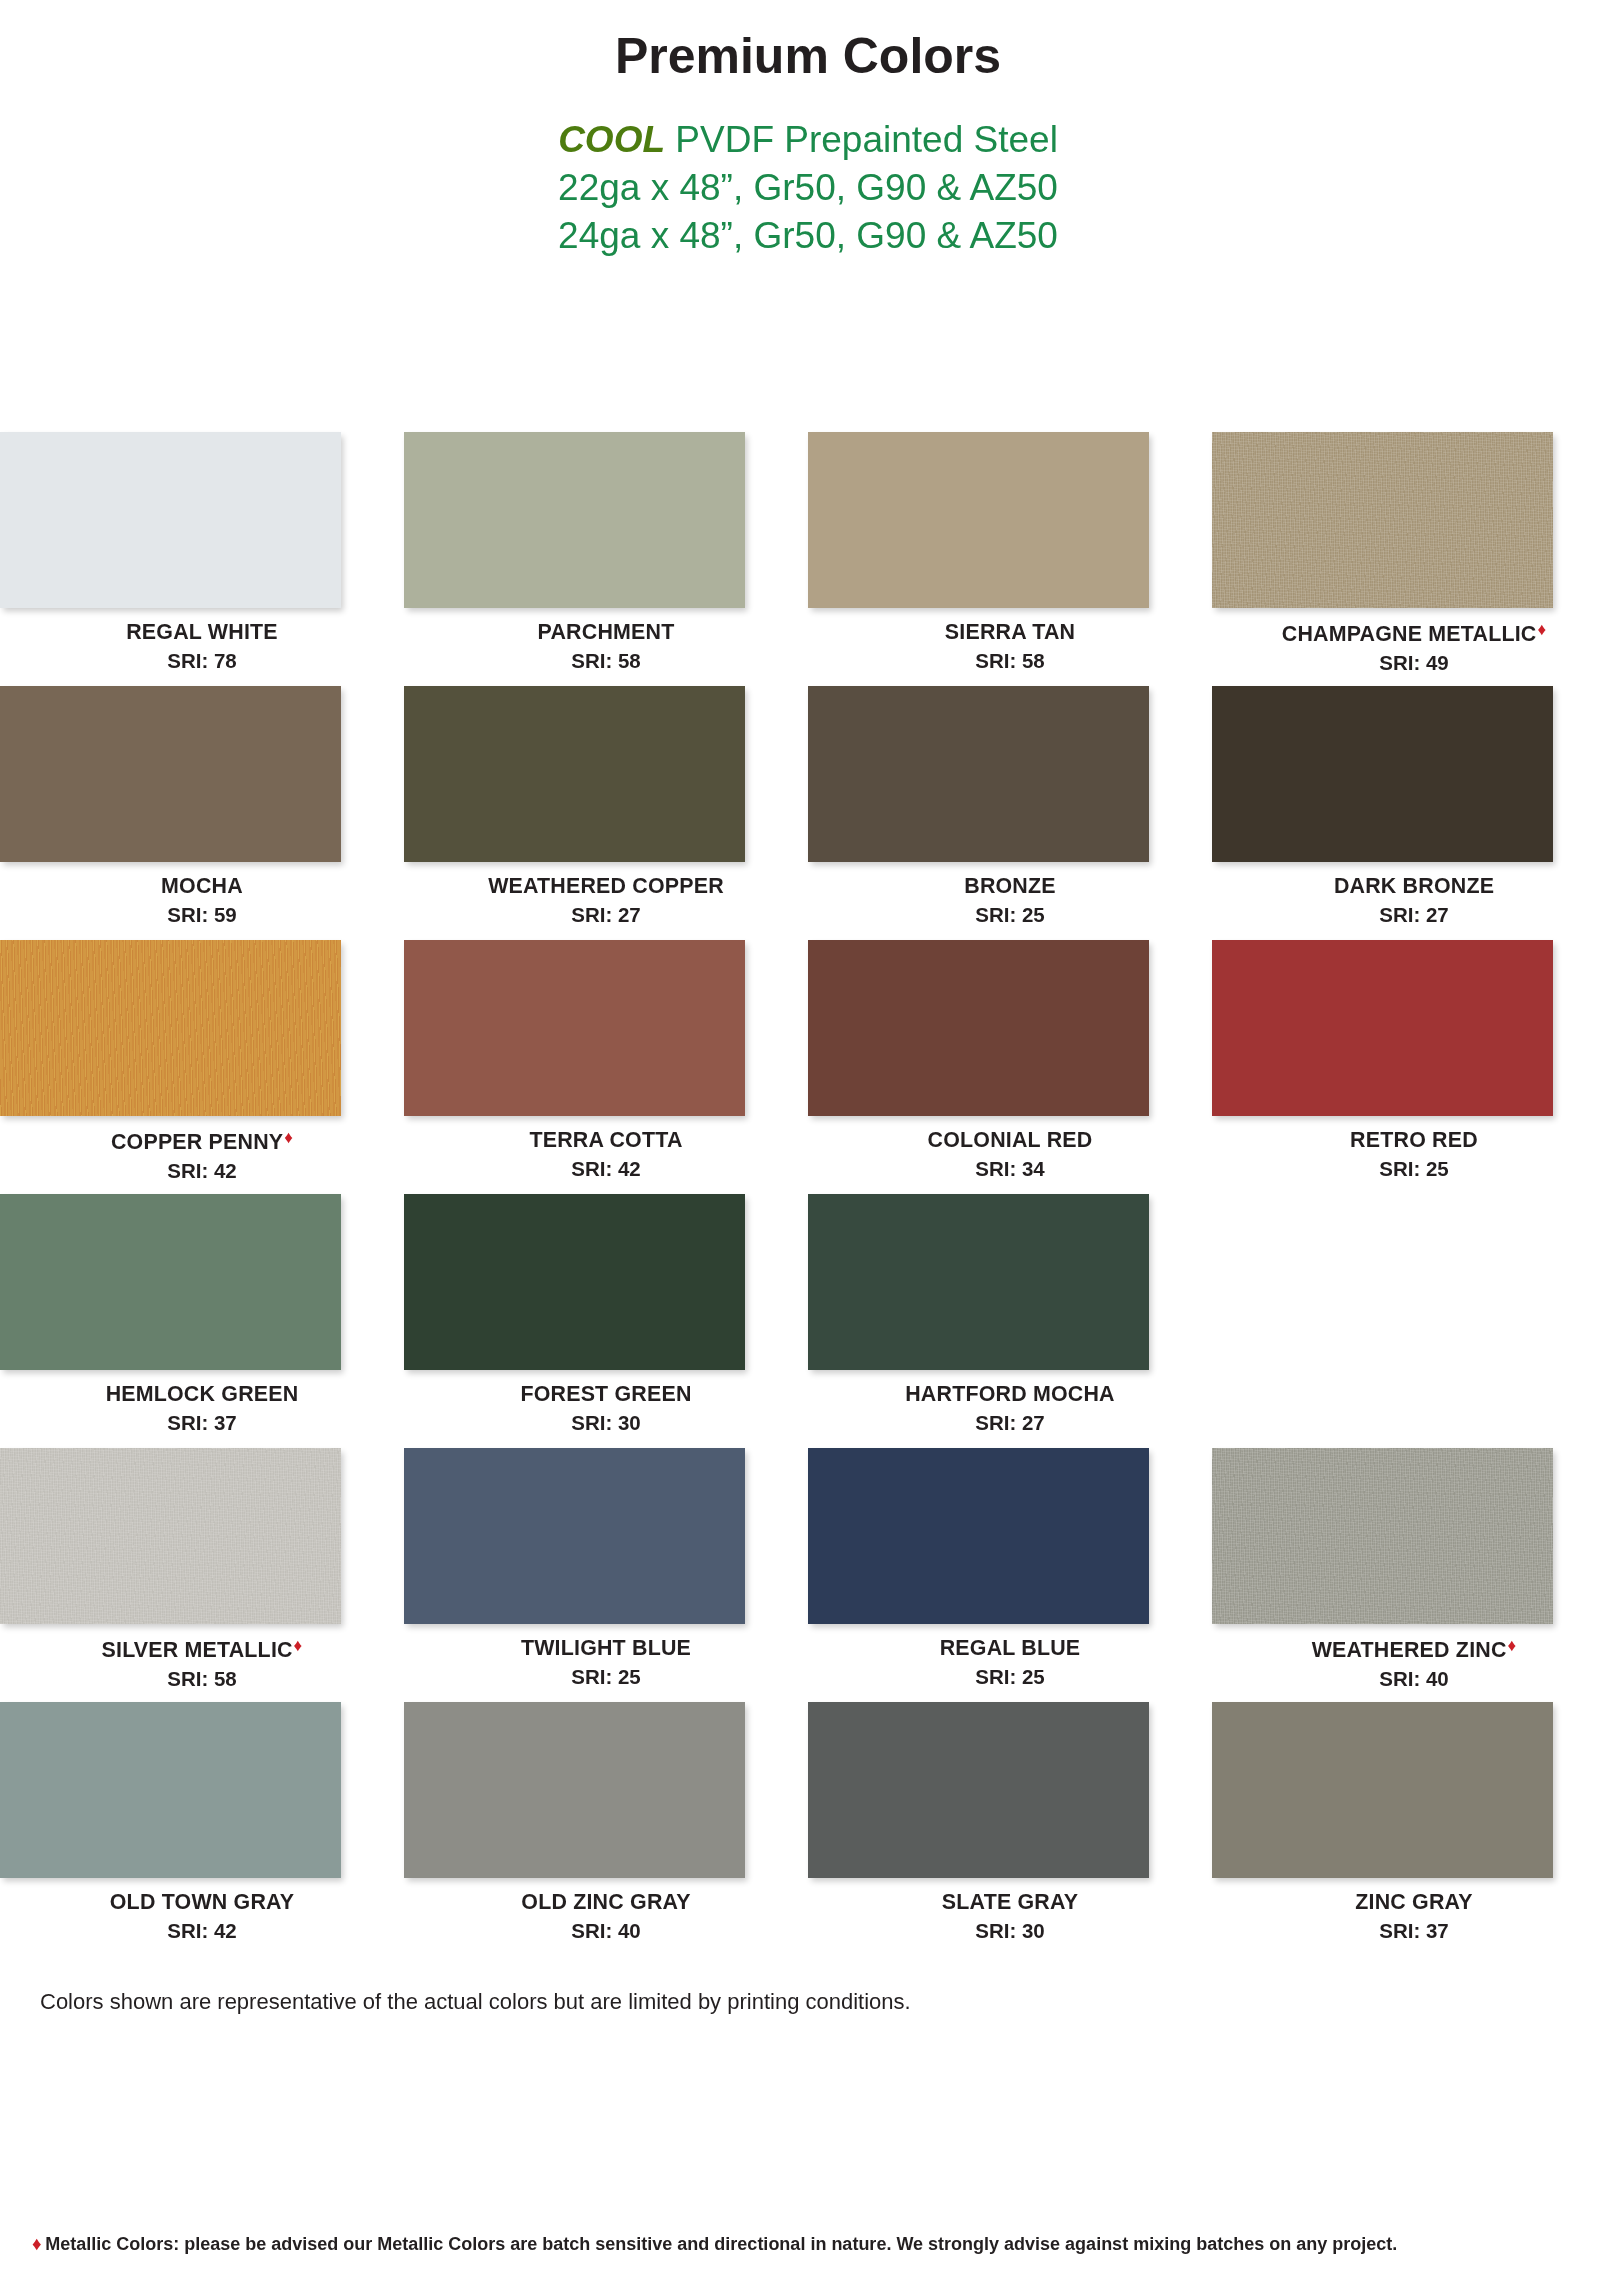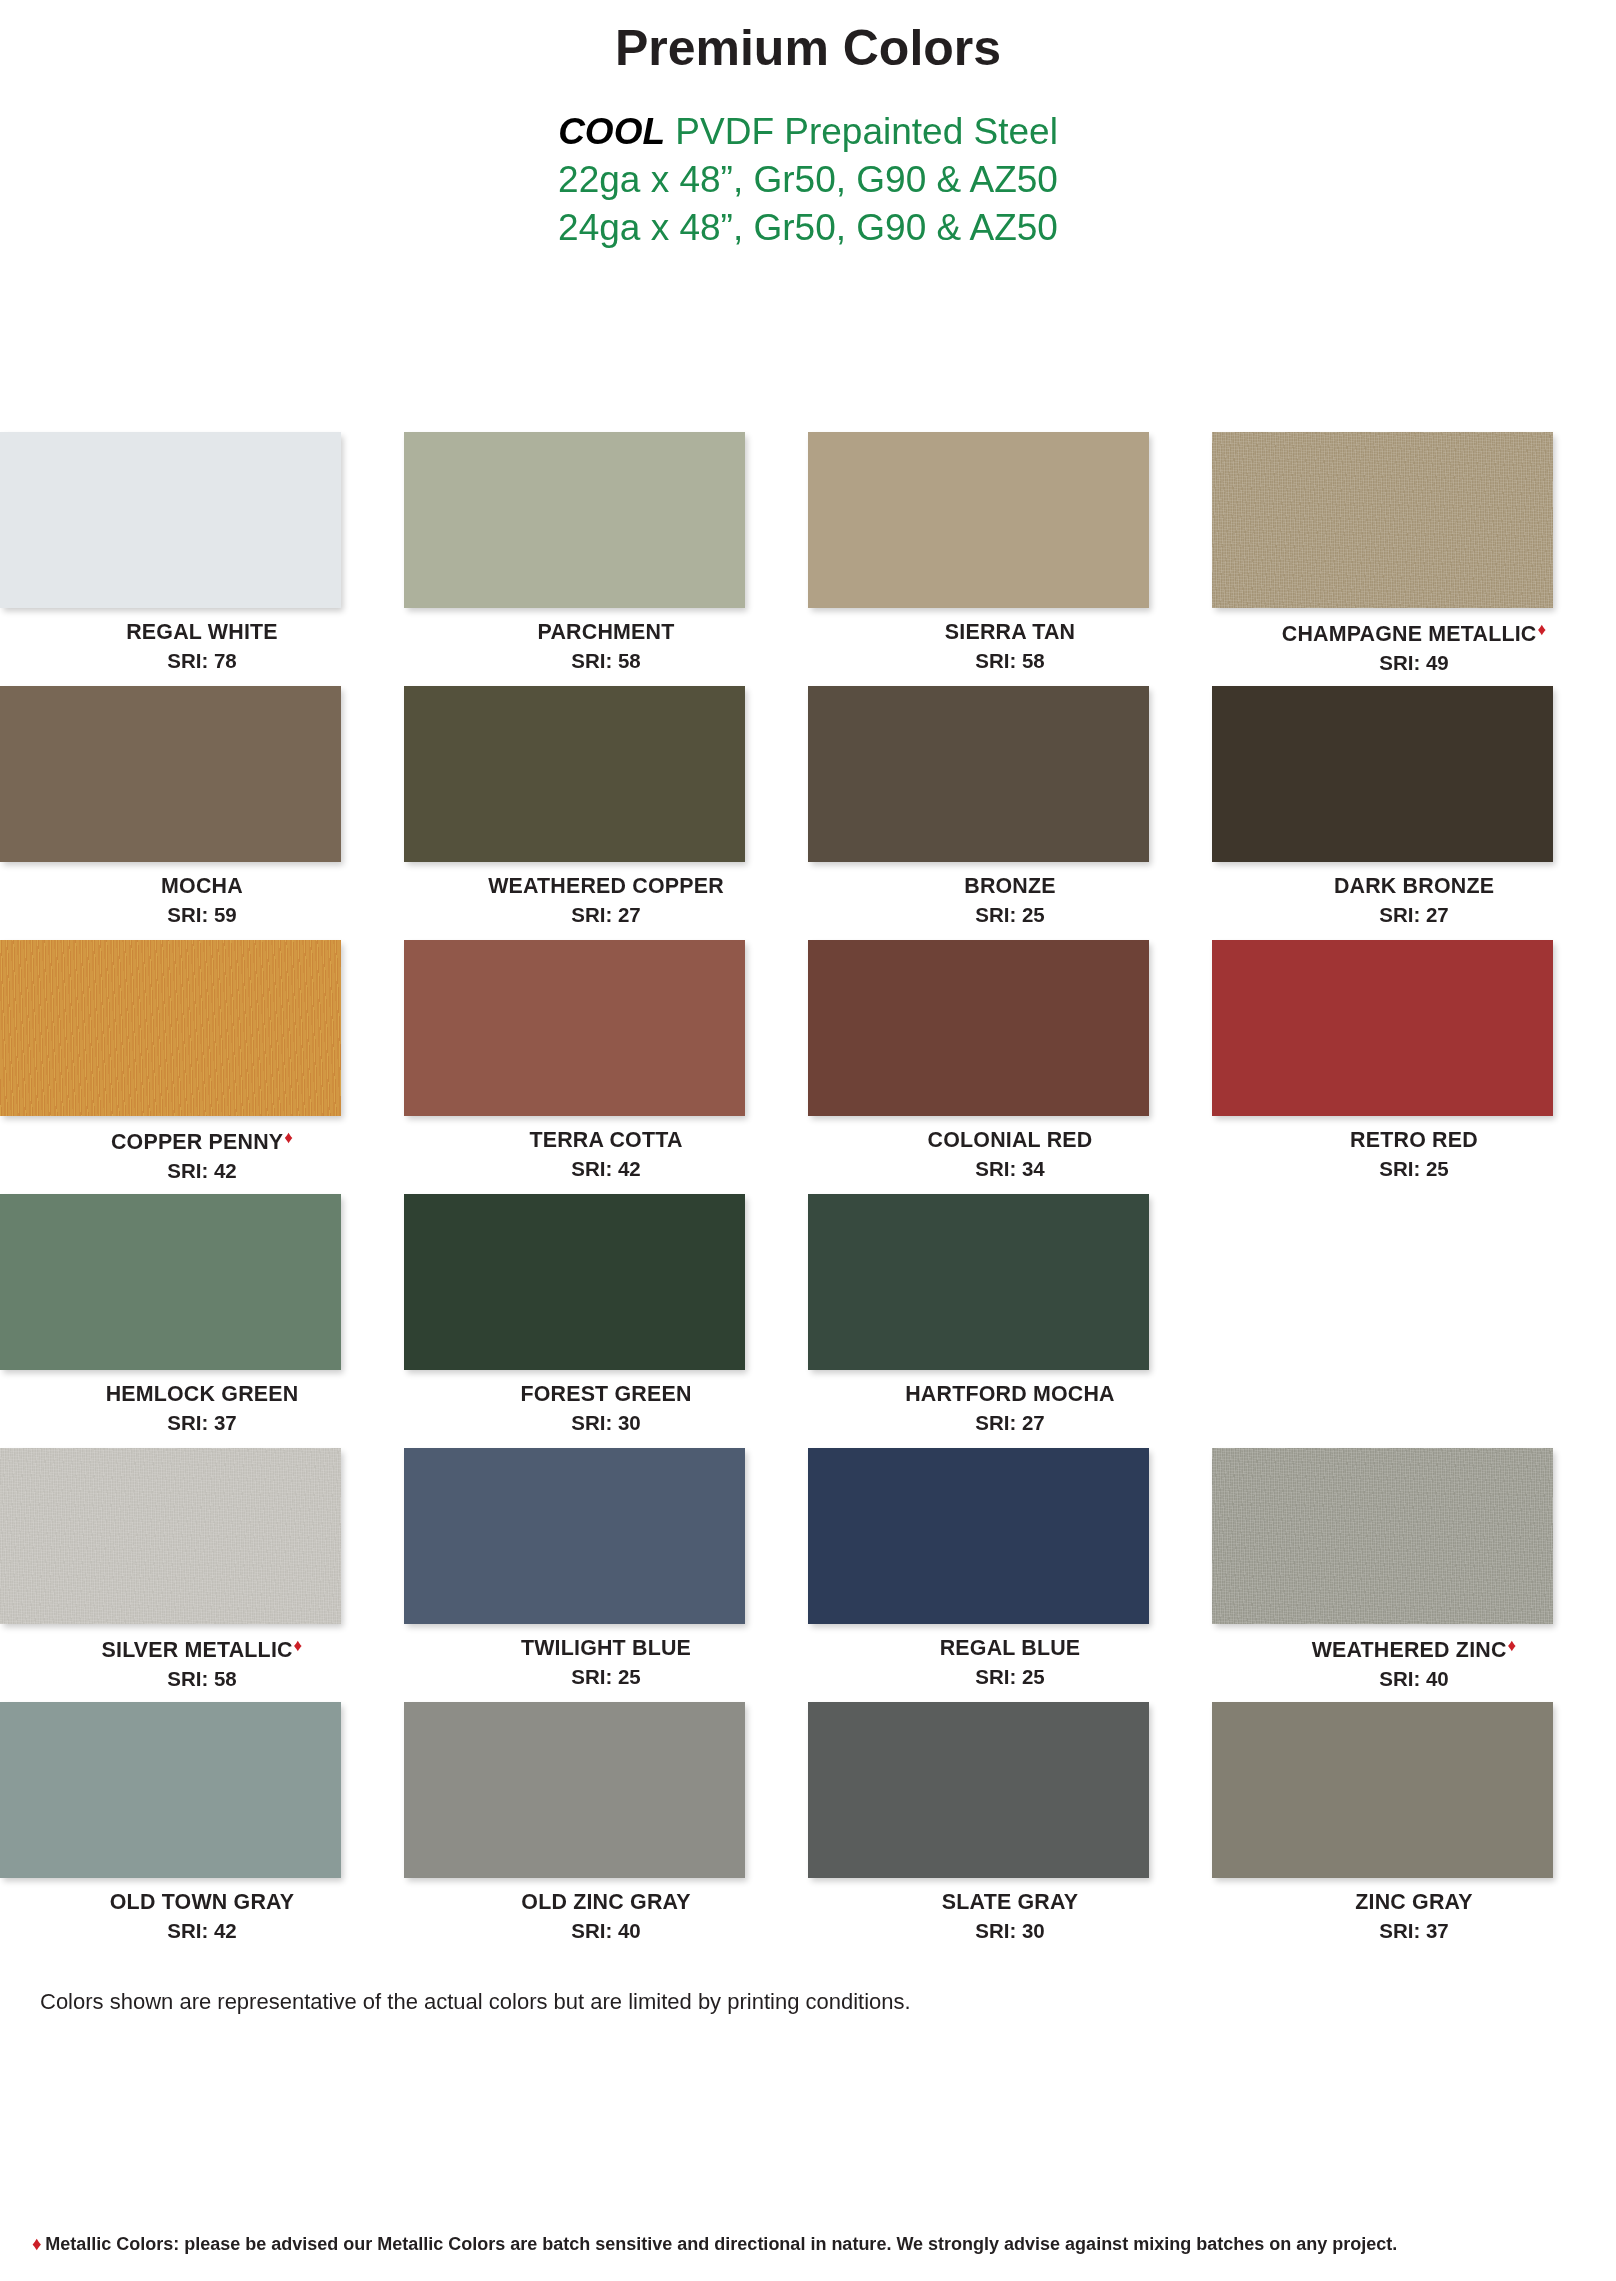--- a/index.html
+++ b/index.html
@@ -16,21 +16,21 @@
   .page {
     position: relative;
     width: 1616px;
     height: 2281px;
     background: #ffffff;
     overflow: hidden;
   }
 
   
   .header {
-    padding-top: 20px;
+    padding-top: 28px;
     text-align: center;
   }
 
   .main-title {
     font-size: 50px;
     font-weight: bold;
     color: #231f20;
     letter-spacing: 0px;
     line-height: 1.12;
   }
@@ -42,21 +42,21 @@
 
   .sub-line {
     font-size: 37px;
     color: #1b8a4b;
     font-weight: normal;
     letter-spacing: 0px;
     white-space: pre;
   }
 
   .cool-word {
-    color: #000000;
+    color: #4d7c0f;
     font-weight: bold;
     font-style: italic;
     font-size: 37px;
   }
 
   
   .grid {
     position: absolute;
     top: 432px;
     left: 0;

